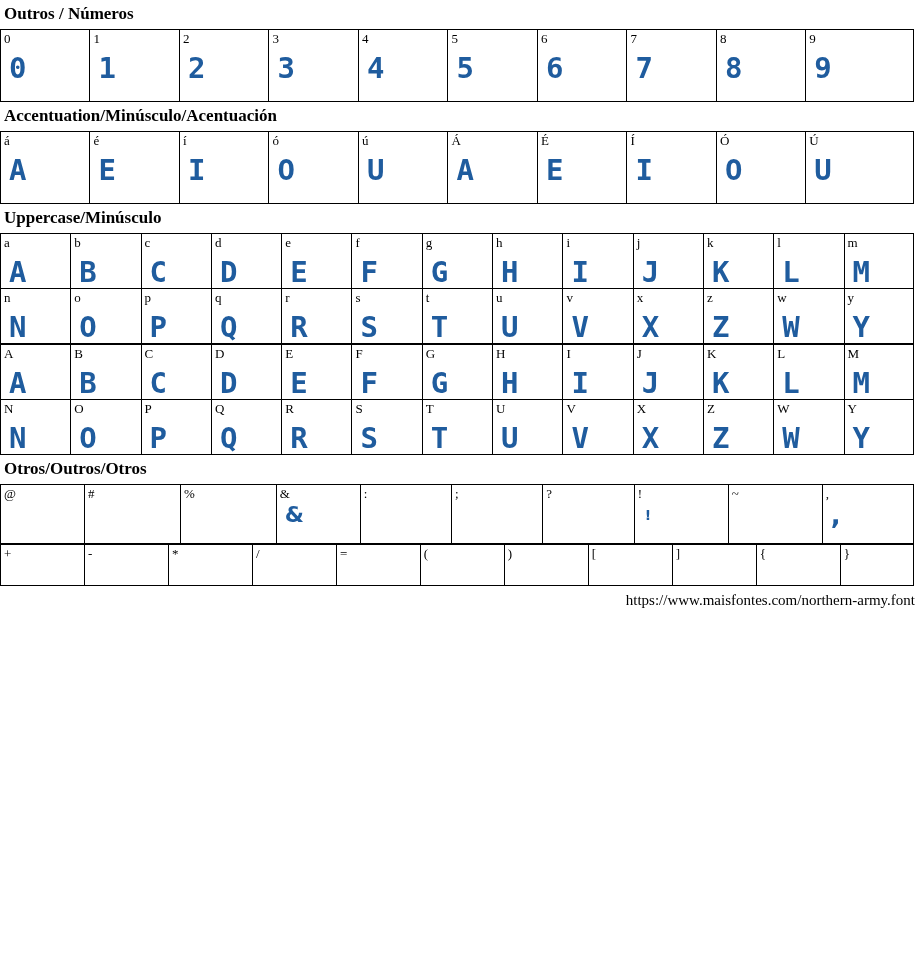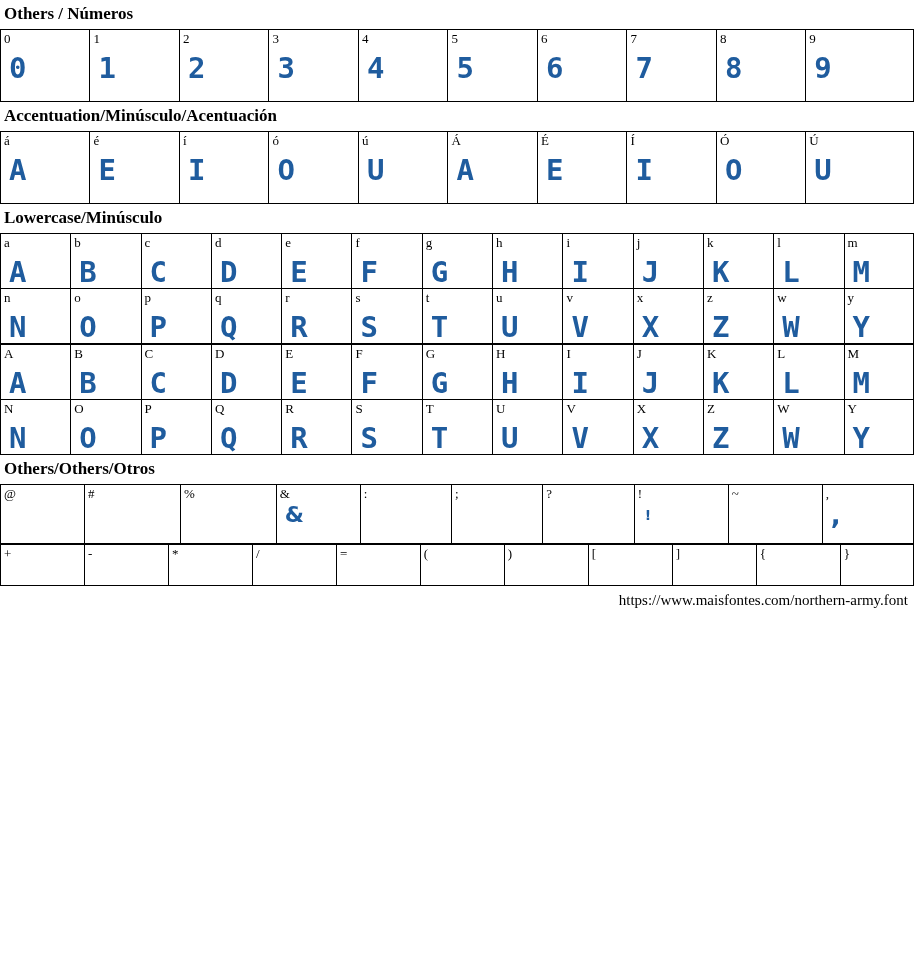--- a/index.html
+++ b/index.html
@@ -83,30 +83,30 @@
     font-size: 22px;
     line-height: 24px;
     color: #1F5C9E;
     padding: 2px 0 0 8px;
   }
   .footer-url {
     text-align: right;
     font-family: "Liberation Serif", serif;
     font-size: 15px;
     line-height: 20px;
-    padding: 4px 8px 0 0;
+    padding: 4px 1px 0 0;
     color: #000;
   }
 </style>
 </head>
 <body>
 
 <div class="page">
 
-  <div class="section-title">Others / Números</div>
+  <div class="section-title">Outros / Números</div>
   <table class="grid">
     <tbody>
         <tr>
       <td style="width:9.8%">
         <span class="lbl">0</span>
         <span class="glyph pixel">0</span>
       </td>
       <td style="width:9.8%">
         <span class="lbl">1</span>
         <span class="glyph pixel">1</span>
@@ -188,21 +188,21 @@
         <span class="glyph pixel">O</span>
       </td>
       <td style="width:11.8%">
         <span class="lbl">Ú</span>
         <span class="glyph pixel">U</span>
       </td>
     </tr>
   </tbody>
     </table>
 
-  <div class="section-title">Lowercase/Minúsculo</div>
+  <div class="section-title">Uppercase/Minúsculo</div>
   <table class="grid small">
     <tbody>
         <tr>
       <td style="width:7.7%">
             <span class="lbl">a</span>
             <span class="glyph pixel">A</span>
           </td>
       <td style="width:7.7%">
             <span class="lbl">b</span>
             <span class="glyph pixel">B</span>
@@ -415,21 +415,21 @@
             <span class="glyph pixel">W</span>
           </td>
       <td>
             <span class="lbl">Y</span>
             <span class="glyph pixel">Y</span>
           </td>
     </tr>
   </tbody>
     </table>
 
-  <div class="section-title">Others/Others/Otros</div>
+  <div class="section-title">Otros/Outros/Otros</div>
   <table class="grid others">
     <tbody>
         <tr>
       <td style="width:9.2%">
             <span class="lbl">@</span>
             <span class="others-glyph"></span>
           </td>
       <td style="width:10.5%">
             <span class="lbl">#</span>
             <span class="others-glyph"></span>

